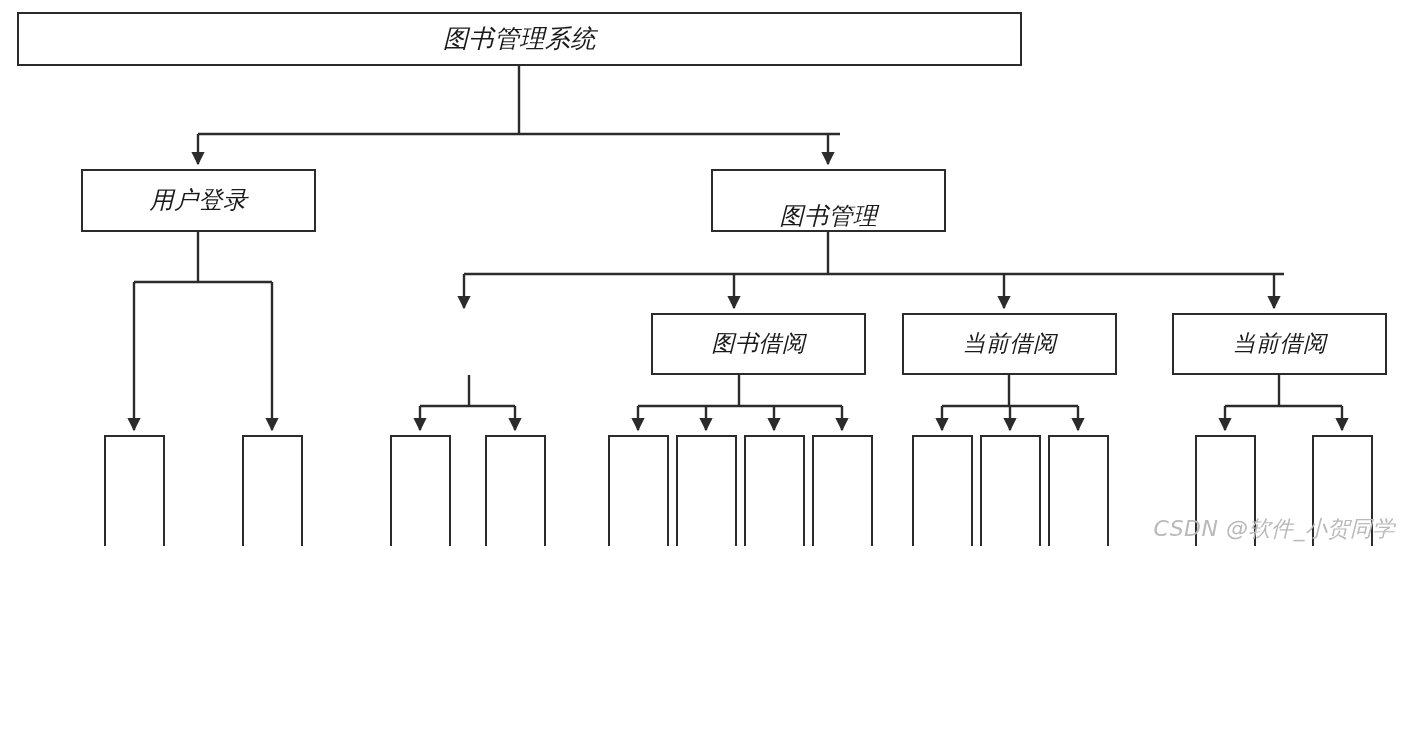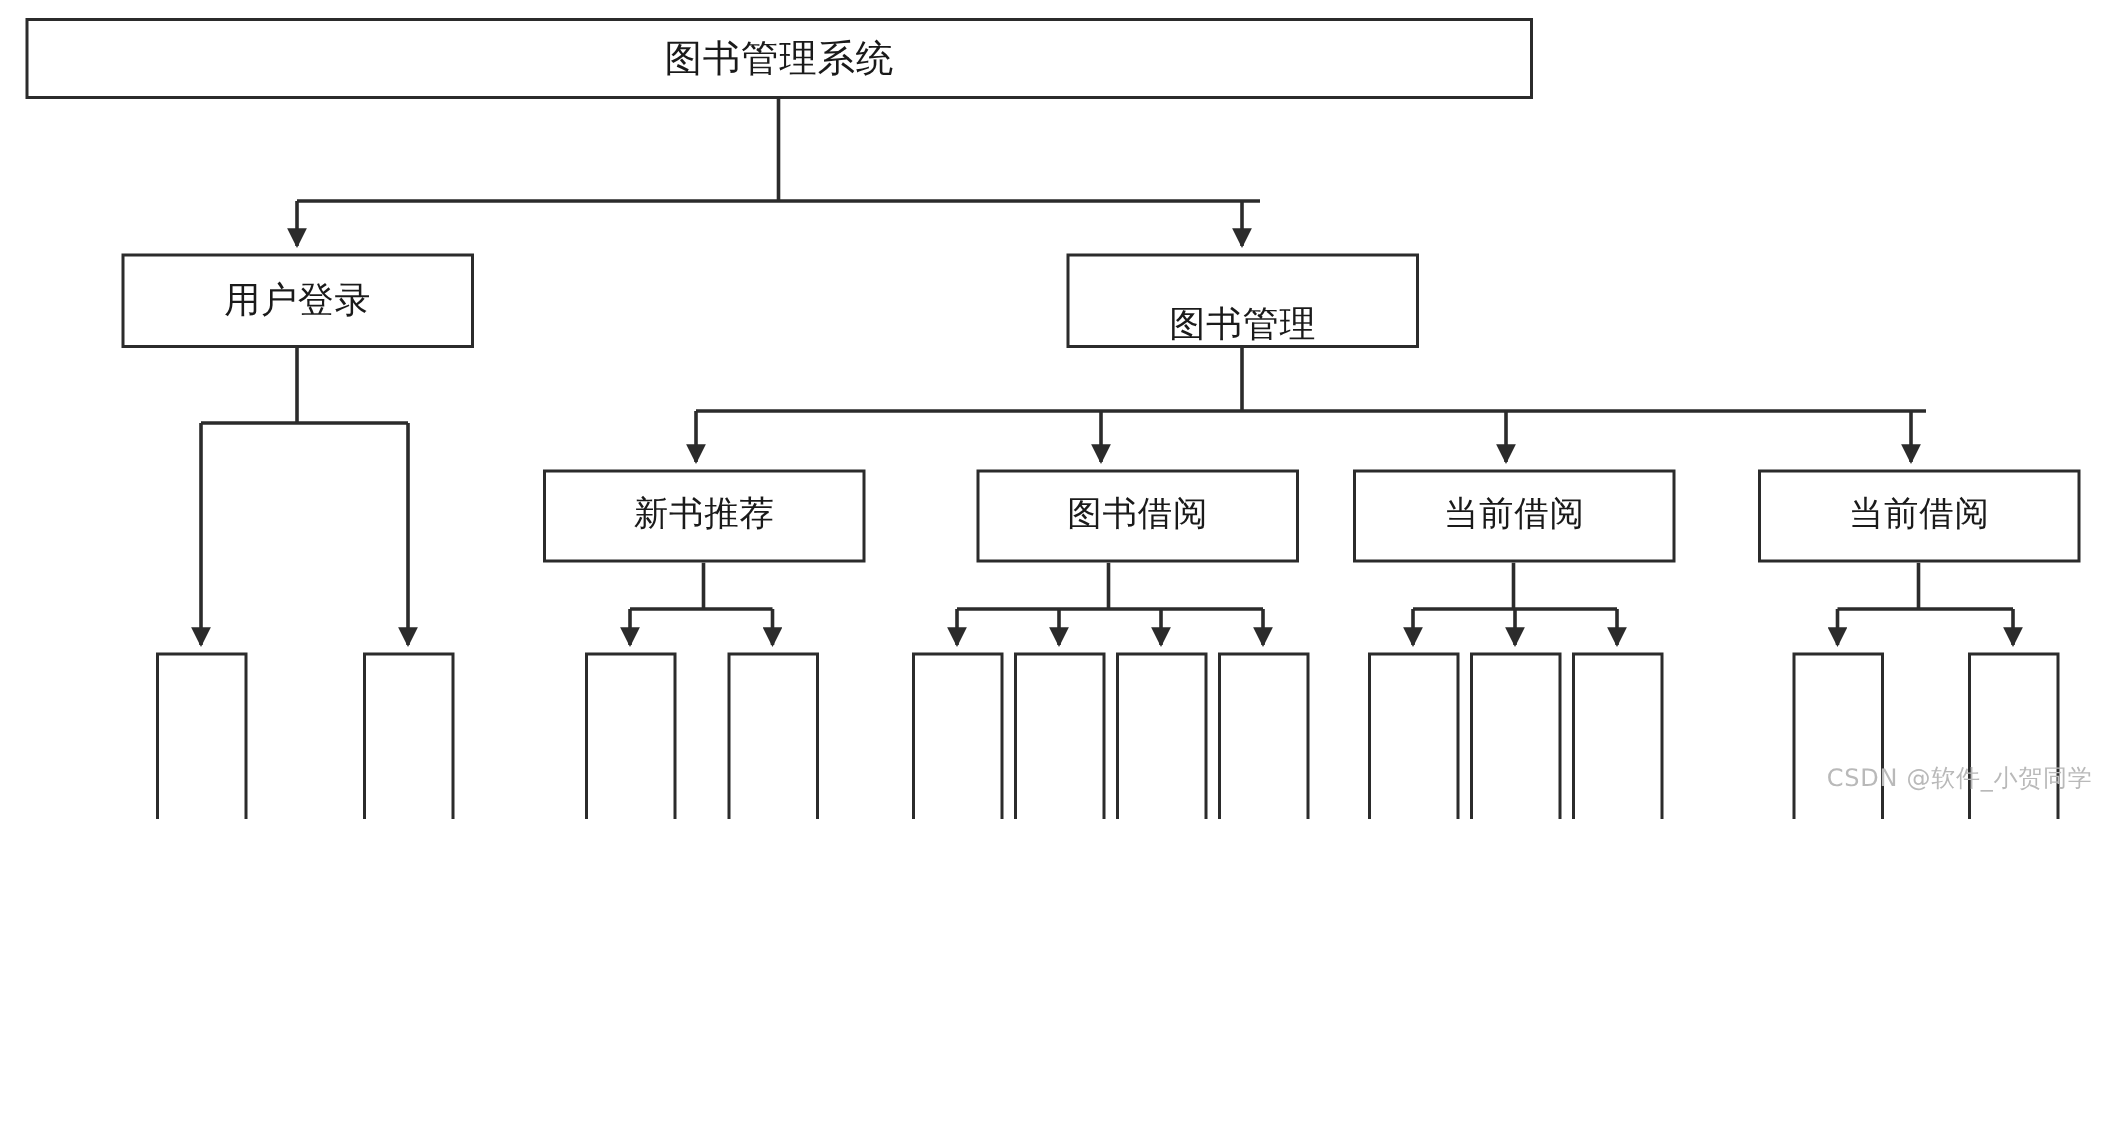--- a/index.html
+++ b/index.html
@@ -7,20 +7,21 @@
     padding: 0;
     background: #ffffff;
   }
   #canvas {
     position: relative;
     width: 1405px;
     height: 546px;
     background: #ffffff;
     font-family: "DejaVu Sans", "Liberation Sans", sans-serif;
     overflow: hidden;
+    font-style: italic;
   }
   .node {
     position: absolute;
     box-sizing: border-box;
     border: 2px solid #2b2b2b;
     background: #ffffff;
     display: flex;
     align-items: center;
     justify-content: center;
     color: #1a1a1a;
@@ -54,22 +55,22 @@
     position: absolute;
     left: 0;
     top: 0;
     width: 1405px;
     height: 747px;
     pointer-events: none;
   }
   #watermark {
     position: absolute;
     right: 10px;
-    bottom: 16px;
-    font-size: 16px;
+    bottom: 2px;
+    font-size: 22px;
     color: #b9b9b9;
     letter-spacing: 0.5px;
     white-space: nowrap;
   }
 </style>
 </head>
 <body>
 
 <div id="canvas">
 
@@ -127,23 +128,20 @@
     <span class="node-label">图书管理系统</span>
   </div>
 
   <div class="node level-1" style="left:81px; top:169px; width:235px; height:63px;">
     <span class="node-label">用户登录</span>
   </div>
   <div class="node level-1" style="left:711px; top:169px; width:235px; height:63px;align-items:flex-end;">
     <span class="node-label">图书管理</span>
   </div>
 
-  <div class="node level-2" style="left:362px; top:313px; width:215px; height:62px;">
-    <span class="node-label">新书推荐</span>
-  </div>
   <div class="node level-2" style="left:632px; top:313px; width:215px; height:62px;margin-left:19px;">
     <span class="node-label">图书借阅</span>
   </div>
   <div class="node level-2" style="left:902px; top:313px; width:215px; height:62px;">
     <span class="node-label">当前借阅</span>
   </div>
   <div class="node level-2" style="left:1172px; top:313px; width:215px; height:62px;">
     <span class="node-label">当前借阅</span>
   </div>
 

